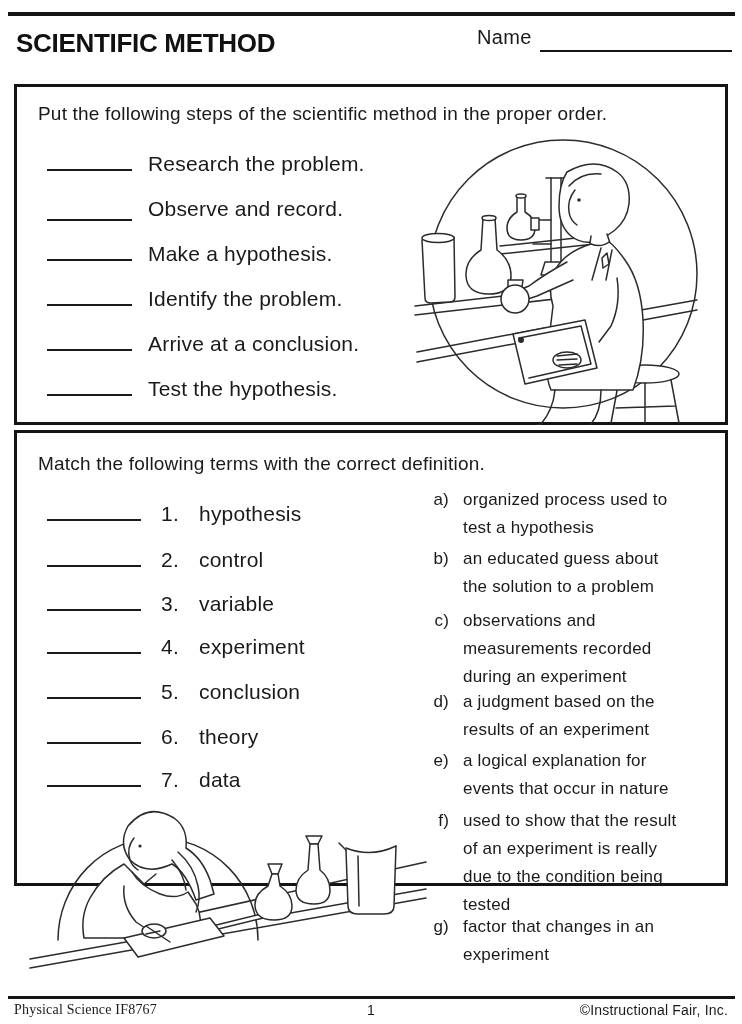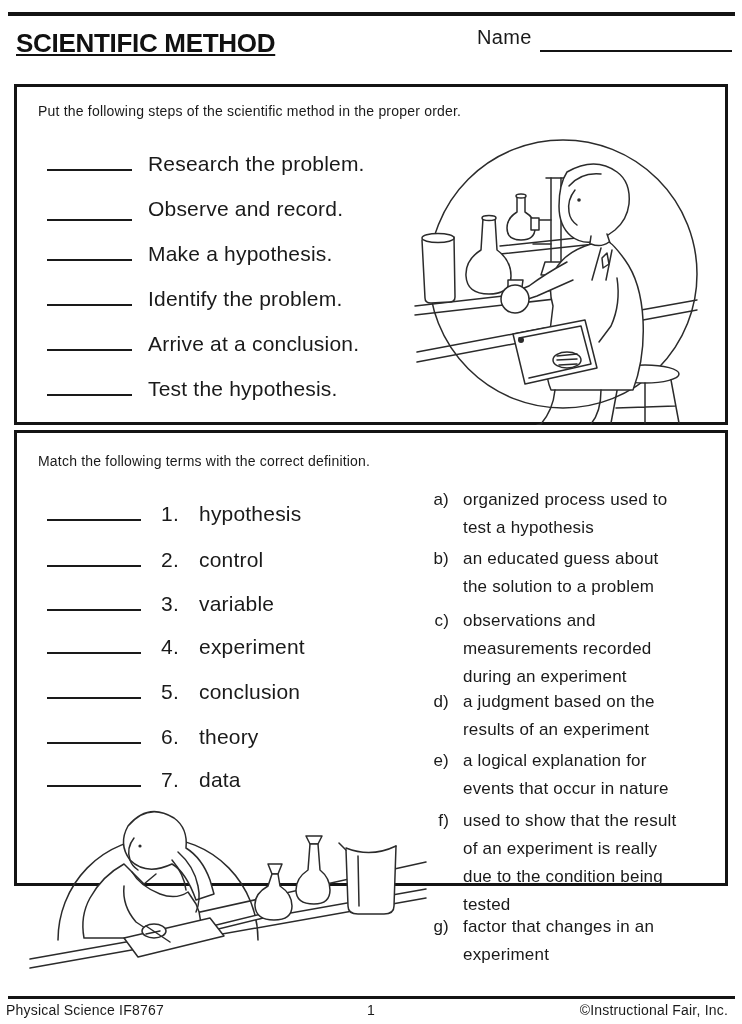--- a/index.html
+++ b/index.html
@@ -5,54 +5,54 @@
   html,body{margin:0;padding:0;background:#e8e8e8;}
   .page{
     position:relative;width:742px;height:1024px;margin:0 auto;
     background:#ffffff;color:#1a1a1a;overflow:hidden;
     font-family:"Liberation Sans",sans-serif;
     -webkit-font-smoothing:antialiased;
   }
   .rule{position:absolute;background:#141414;}
   .page-title{
     position:absolute;left:16px;top:28px;
-    font-size:26px;font-weight:bold;letter-spacing:-0.3px;color:#111;text-decoration:underline;
+    font-size:26px;font-weight:bold;letter-spacing:-0.3px;color:#111;
   }
   .name-row{position:absolute;left:477px;top:26px;font-size:20px;letter-spacing:.3px;}
   .name-line{
     position:absolute;left:540px;top:30px;width:192px;height:20px;
     border-bottom:2px solid #141414;
   }
   .box{
     position:absolute;left:14px;width:714px;
     border:3px solid #141414;background:#fff;box-sizing:border-box;
   }
   #box1{top:84px;height:341px;}
   #box2{top:430px;height:456px;}
-  .prompt{position:absolute;left:21px;font-size:14px;letter-spacing:.2px;}
+  .prompt{position:absolute;left:21px;font-size:19px;letter-spacing:.2px;}
   .step-row,.term-row{
     position:absolute;left:30px;display:flex;align-items:baseline;
     font-size:21px;letter-spacing:.2px;
   }
   .blank{
     display:inline-block;height:13px;border-bottom:2px solid #1a1a1a;
   }
   .step-row .blank{width:85px;margin-right:16px;}
   .term-row .blank{width:94px;margin-right:16px;}
   .term-num{display:inline-block;width:22px;text-align:right;margin-right:20px;}
   .def{
     position:absolute;left:402px;display:flex;align-items:flex-start;
     font-size:17px;line-height:28px;letter-spacing:.2px;
   }
   .def-letter{display:inline-block;width:30px;text-align:right;margin-right:14px;flex:none;}
   .def-text{display:inline-block;width:252px;white-space:pre-line;}
   .illus{position:absolute;}
   .illus svg{display:block;}
   .footer-text{position:absolute;top:1002px;font-size:14px;letter-spacing:.2px;}
-  #footer-left{left:6px;}
+  #footer-left{left:14px;font-family:Liberation Serif, serif;}
   #footer-center{left:0;width:742px;text-align:center;}
   #footer-right{right:14px;text-align:right;}
   svg *{stroke:#2b2b2b;stroke-width:1.5;stroke-linecap:round;stroke-linejoin:round;fill:none;}
   svg .w{fill:#ffffff;}
   svg .ink{fill:#2b2b2b;stroke:none;}
 </style>
 </head>
 <body>
 
 <div class="page">

